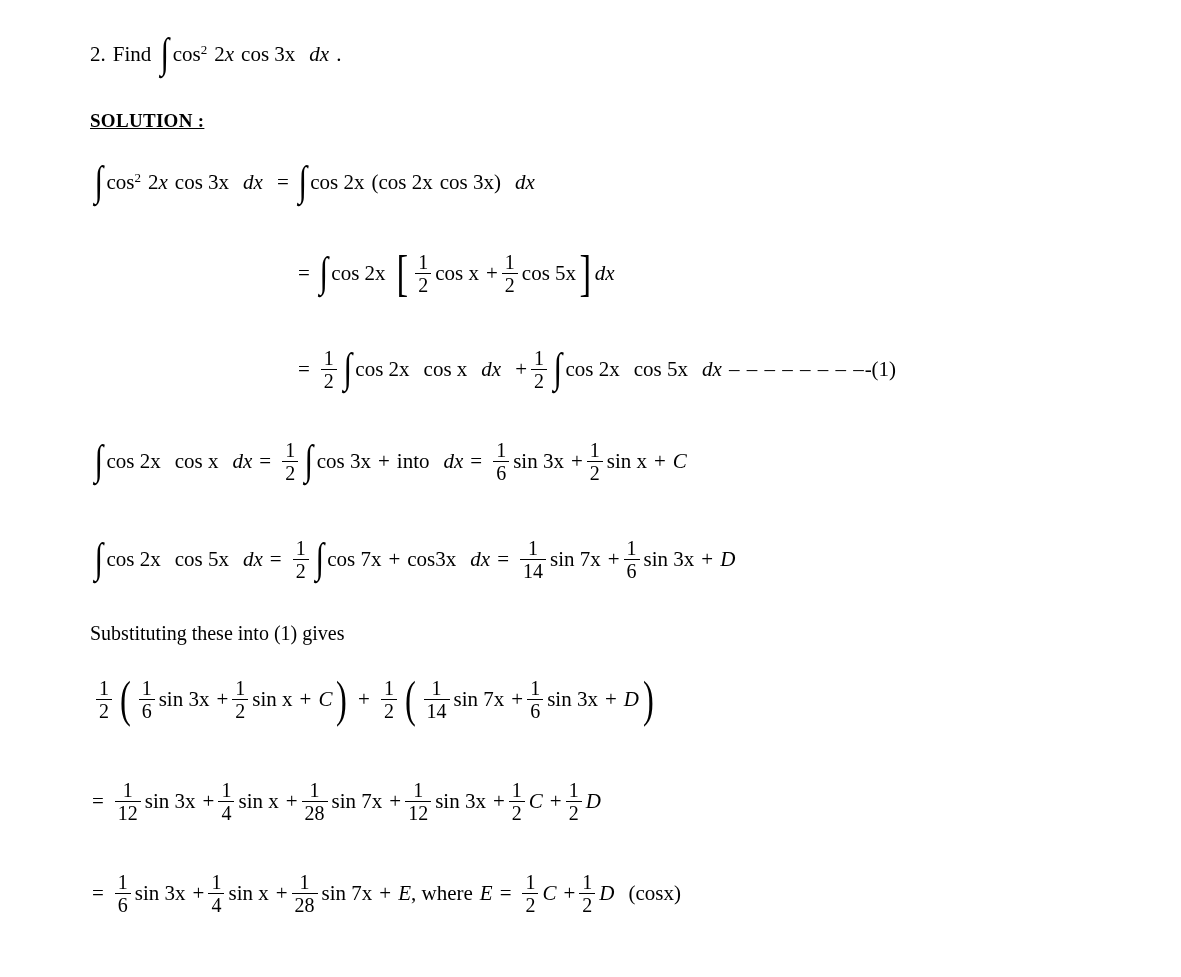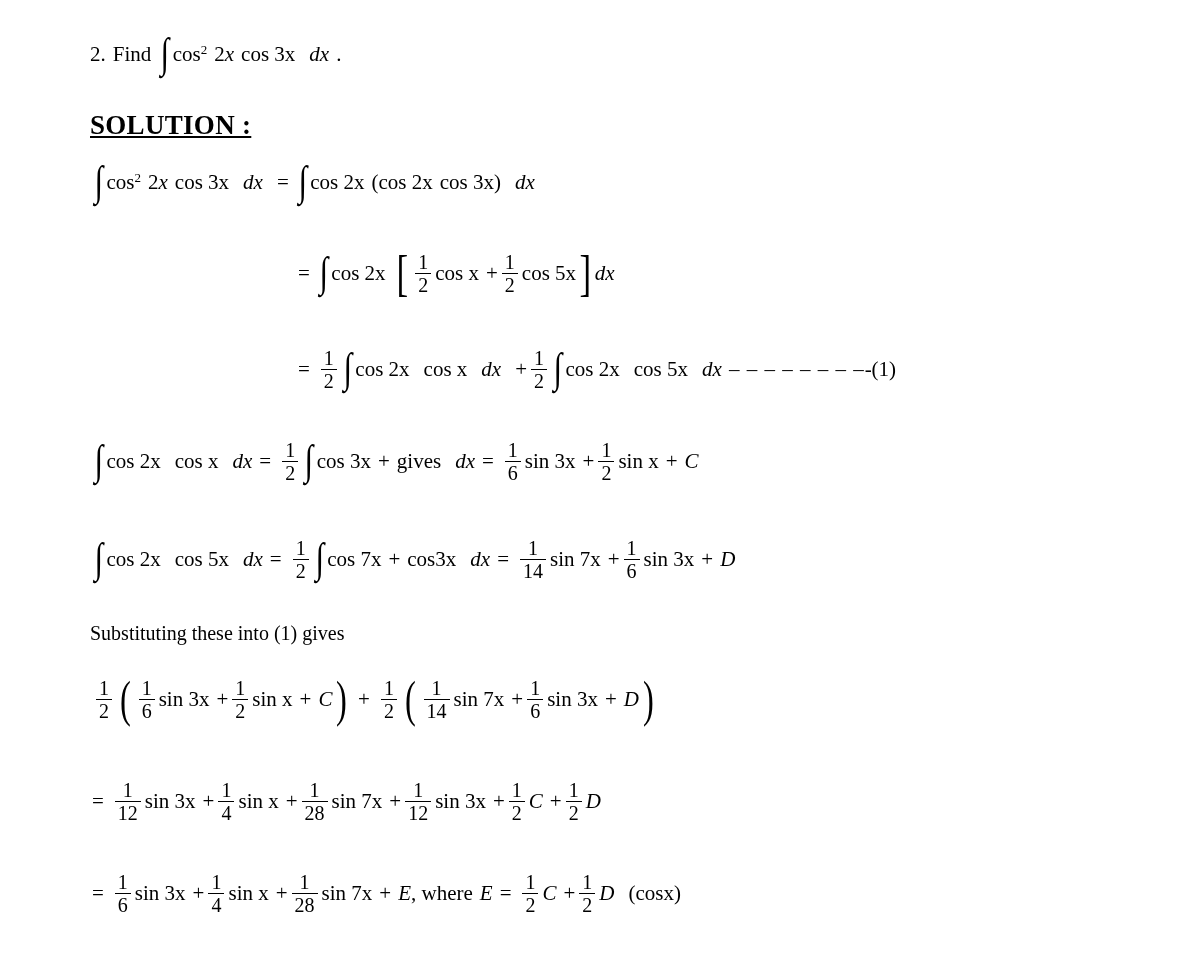--- a/index.html
+++ b/index.html
@@ -86,21 +86,21 @@
 
   .sp { display: inline-block; width: 7px; }
   .sp2 { display: inline-block; width: 14px; }
 
   
   .line { position: absolute; }
 
   #q-line { left: 90px; top: 42px; }
   #solution-heading {
     left: 90px; top: 110px;
-    font-size: 27px;
+    font-size: 19px;
     font-weight: bold;
     text-decoration: underline;
     letter-spacing: 0.3px;
   }
   #eq1 { left: 92px; top: 170px; }
   #eq2 { left: 298px; top: 252px; }
   #eq3 { left: 298px; top: 348px; }
   #eq4 { left: 92px; top: 440px; }
   #eq5 { left: 92px; top: 538px; }
   #subst-text { left: 90px; top: 622px; font-size: 20px; }
@@ -227,21 +227,21 @@
     <span class="sp"></span>
     <span class="frac">
       <span class="num">1</span>
       <span class="den">2</span>
     </span>
     <span class="intg">∫</span>
     <span class="up">cos 3x</span>
     <span class="sp"></span>
     <span class="up">+</span>
     <span class="sp"></span>
-    <span class="up">gives</span>
+    <span class="up">into</span>
     <span class="sp2"></span>
     <span class="it">dx</span>
     <span class="sp"></span>
     <span class="up">=</span>
     <span class="sp"></span>
     <span class="frac">
       <span class="num">1</span>
       <span class="den">6</span>
     </span>
     <span class="up">sin 3x</span>

